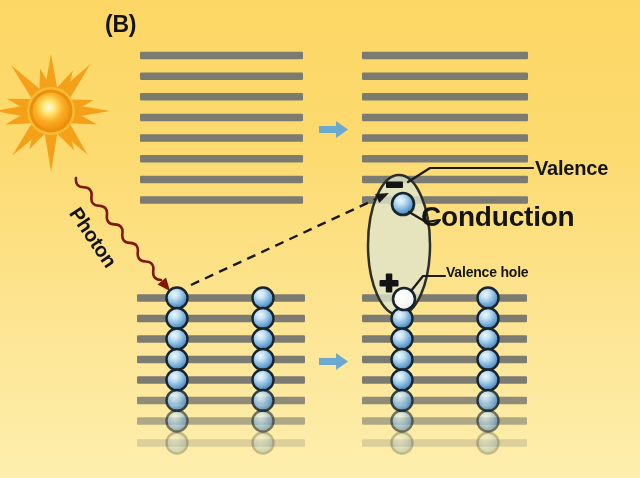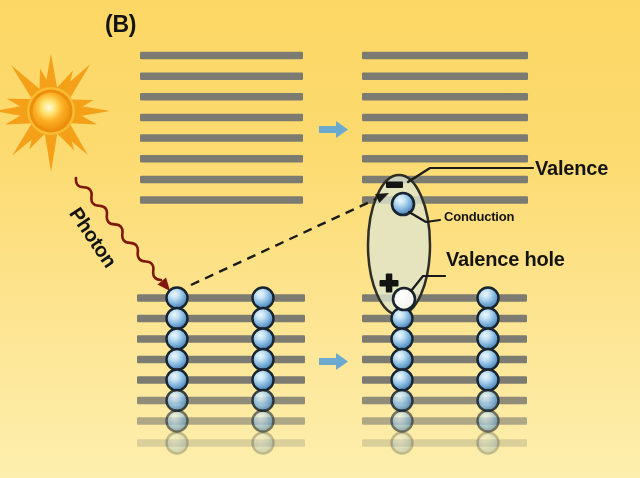--- a/index.html
+++ b/index.html
@@ -6,22 +6,22 @@
   .stage{
     position:relative;width:640px;height:478px;overflow:hidden;
     background:linear-gradient(180deg,var(--background-top,#FCD765) 0%,#FCDA6E 30%,#FDE593 68%,var(--background-bottom,#FDEFAE) 100%);
     font-family:"Liberation Sans",sans-serif;
   }
   svg{position:absolute;left:0;top:0;}
   .lbl{position:absolute;color:var(--label-text,#141414);font-weight:700;letter-spacing:-0.2px;white-space:nowrap;}
   .panel-lbl{left:105px;top:11px;font-size:23px;}
   .photon-lbl{left:74px;top:198px;font-size:20px;transform:rotate(56deg);transform-origin:0 50%;}
   .exciton-lbl{left:535px;top:157px;font-size:20px;}
-  .cond-lbl{left:444px;top:206px;font-size:13px;line-height:21px;}
-  .valence-lbl{left:446px;top:248px;font-size:20px;}
+  .cond-lbl{left:421px;top:206px;font-size:28px;line-height:21px;}
+  .valence-lbl{left:446px;top:264px;font-size:14px;}
   .leader{fill:none;stroke:#1a1a1a;stroke-width:2.2;stroke-linejoin:round;stroke-linecap:round;}
   .ellipse{fill:var(--exciton-ellipse-fill,#DFE5CC);fill-opacity:.8;stroke:var(--exciton-ellipse-outline,#2E2E26);}
   .dashed{stroke:var(--dashed-arrow,#1A1A1A);}
   .dhead{fill:var(--dashed-arrow,#1A1A1A);}
   .photon-path{stroke:var(--photon-arrow,#7E180D);}
   .photon-head{fill:var(--photon-arrow,#7E180D);}
   .bluearrow{fill:var(--transition-arrow-blue,#6CA9CE);}
   .sign{fill:#131313;}
   .edot{fill:url(#eg);stroke:var(--electron-outline,#18242F);}
   .hole{fill:url(#hg);stroke:var(--electron-outline,#18242F);}

